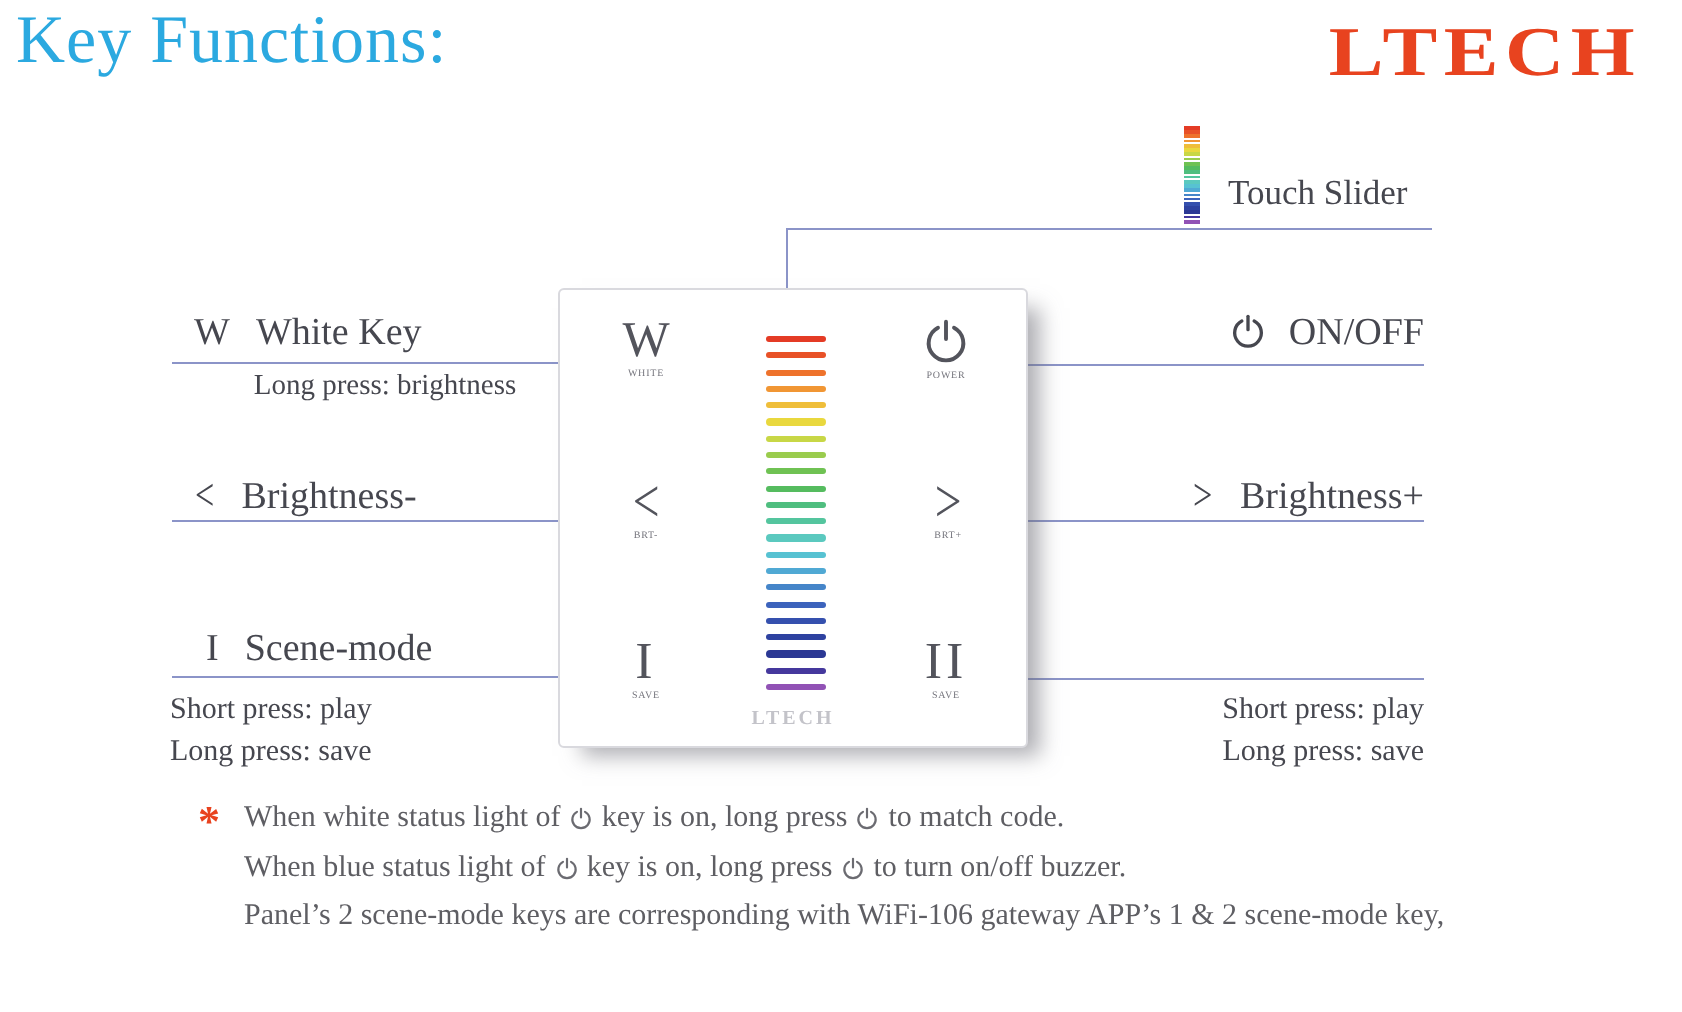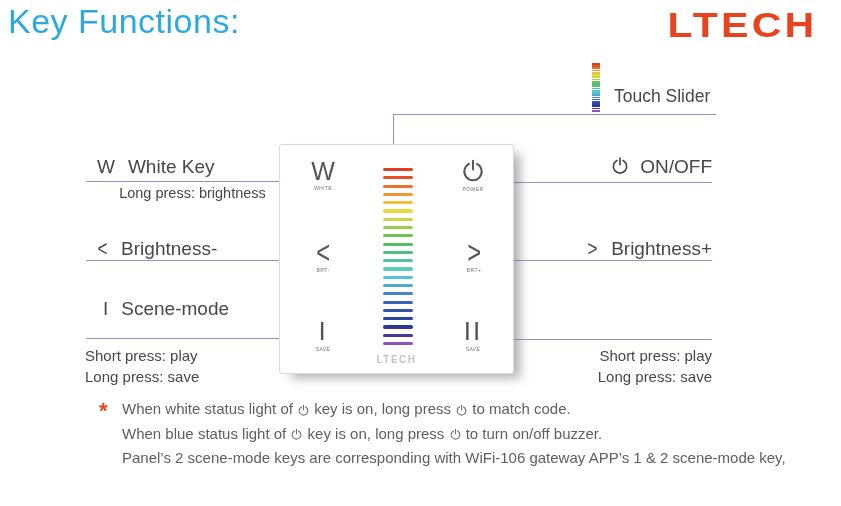--- a/index.html
+++ b/index.html
@@ -1,18 +1,18 @@
 <!DOCTYPE html>
 <html style="--c-title: #2BA9E0; --c-red: #E8431F; --c-line: #8B94C8; --c-dot: #4E57AC; --c-label: #46474F; --c-key: #53545C; --c-note: #5E5E63;"><head>
 <meta charset="utf-8">
 <style>
   html,body{margin:0;padding:0;background:#ffffff;}
   #stage{
     position:relative;width:841px;height:506px;overflow:hidden;
-    background:#ffffff;font-family:Liberation Sans, sans-serif;
+    background:#ffffff;font-family:Liberation Serif, serif;
     -webkit-font-smoothing:antialiased;
   }
   
   .page-title{
     position:absolute;left:8px;top:2px;
     font-size:34px;font-weight:500;letter-spacing:.5px;color:var(--c-title);
   }
   .brand-logo{
     position:absolute;left:645px;top:6px;width:195px;text-align:center;
     font-size:38px;font-weight:800;letter-spacing:3px;color:var(--c-red);
@@ -168,21 +168,21 @@
     <span class="g">W</span><span>White Key</span>
   </div>
   <div class="callout-sub center" style="left:85px;top:185px;width:215px;">
     <div>Long press: brightness</div>
   </div>
 
   <div class="callout-title" style="left:97px;top:238px;">
     <span class="g chev">&lt;</span><span>Brightness-</span>
   </div>
 
-  <div class="callout-title" style="left:103px;top:298px;">
+  <div class="callout-title" style="left:103px;top:314px;">
     <span class="g thin">I</span><span>Scene-mode</span>
   </div>
   <div class="callout-sub" style="left:85px;top:345px;font-size:15px;line-height:21px;">
     <div>Short press: play</div>
     <div>Long press: save</div>
   </div>
 
   <div class="callout-title right" style="left:502px;top:238px;width:210px;">
     <span class="g chev">&gt;</span><span>Brightness+</span>
   </div>

